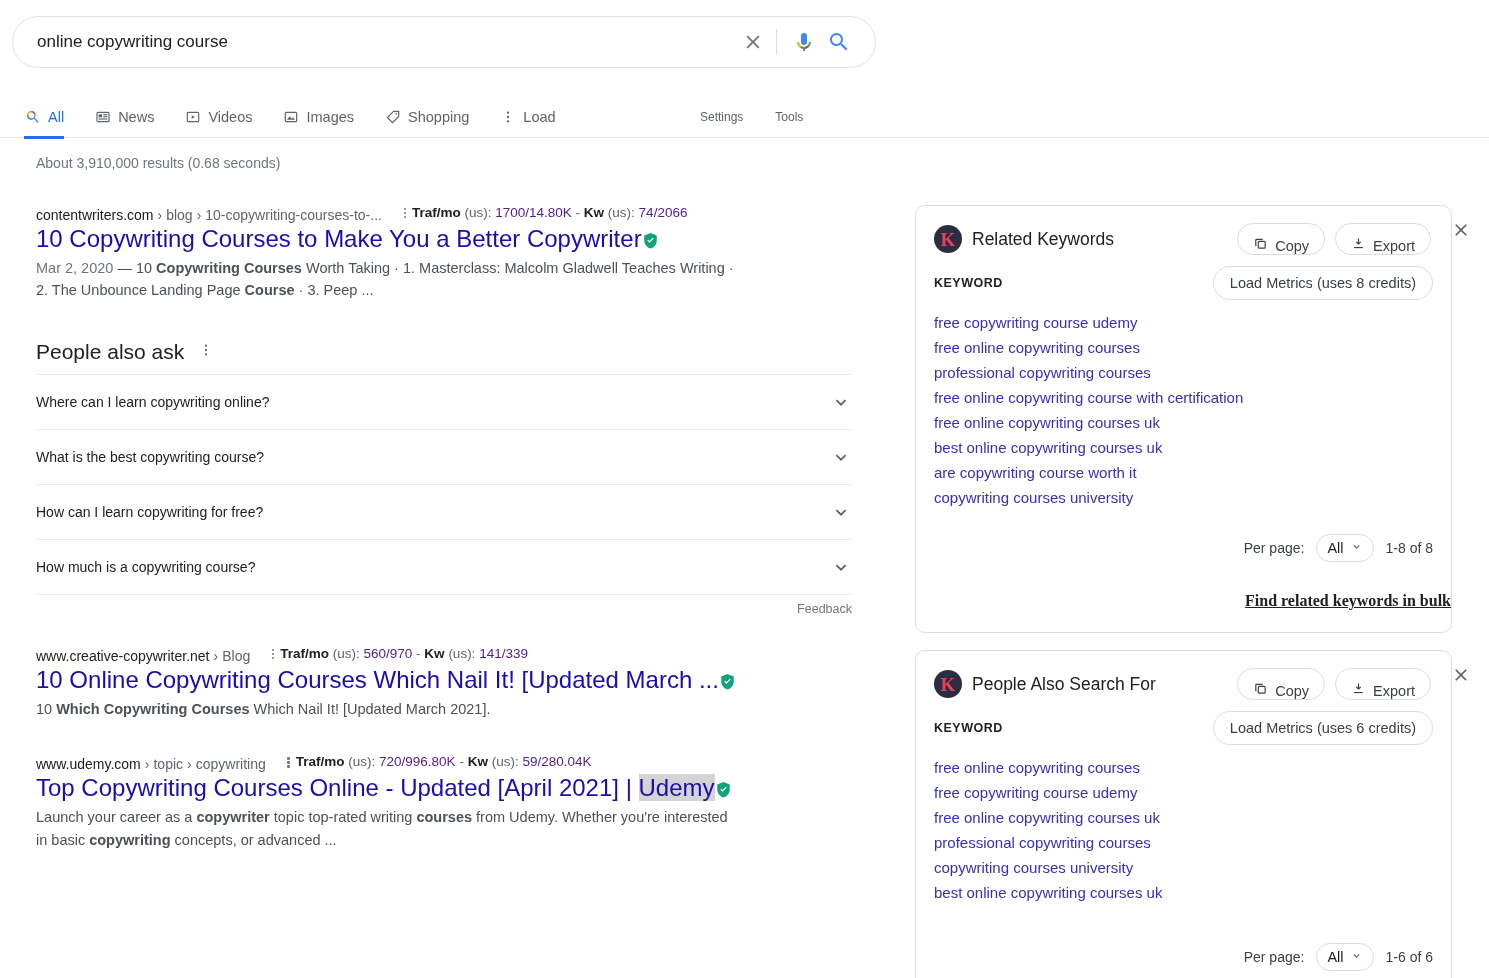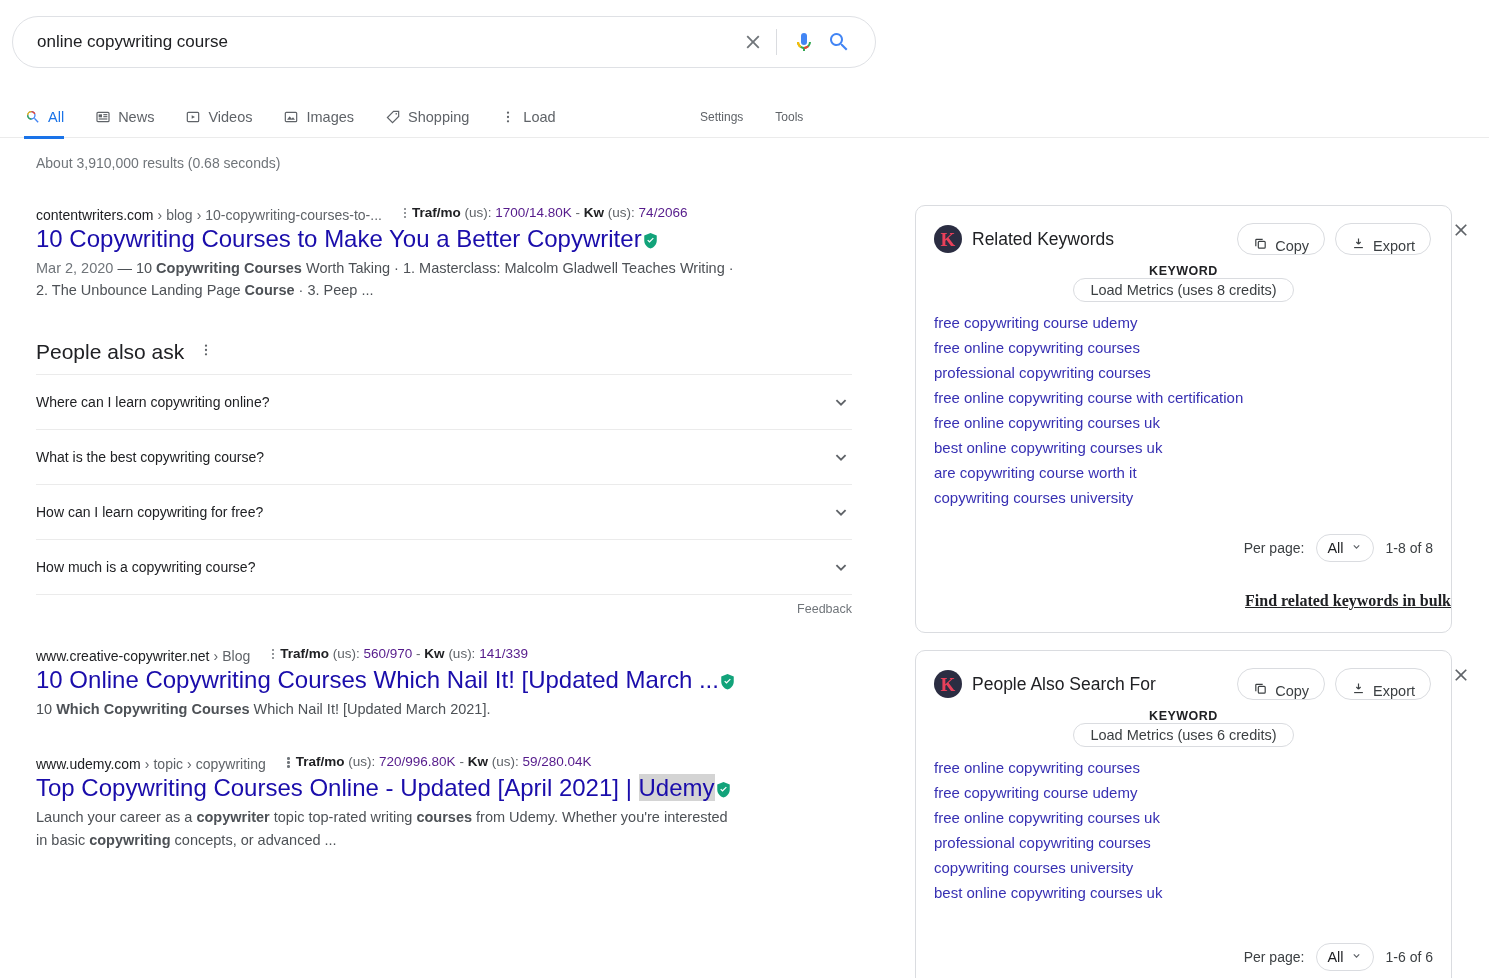--- a/index.html
+++ b/index.html
@@ -106,21 +106,21 @@
     color: #e8405a; font-size: 19px; font-weight: 700; font-family: "Liberation Serif", serif;
     line-height: 1;
   }
   .card-title { font-size: 17.5px; font-weight: 400; color: #202124; margin-left: 10px; flex: 1; }
   .pill-btn {
     display: inline-flex; align-items: flex-end; gap: 7px;
     height: 32px; padding: 0 15px; border: 1px solid #dadce0; border-radius: 16px;
     font-size: 14.5px; color: #3c4043; background: #fff; cursor: pointer; white-space: nowrap;
   }
   .pill-btn + .pill-btn { margin-left: 10px; }
-  .card-subhead { display: flex; align-items: center; justify-content: space-between; padding: 8px 18px 0 18px; height: 46px; flex-direction: column; }
+  .card-subhead { display: flex; align-items: center; justify-content: space-between; padding: 8px 18px 0 18px; height: 46px; }
   .kw-label { font-size: 12.5px; font-weight: 700; letter-spacing: .5px; color: #202124; }
   .load-metrics {
     display: inline-flex; align-items: center; height: 34px; padding: 0 16px;
     border: 1px solid #dadce0; border-radius: 17px; font-size: 14.5px; color: #3c4043;
     background: #fff; cursor: pointer; white-space: nowrap;
   }
   .kw-list { padding: 8px 18px 0 18px; }
   .kw-item {
     display: block; font-size: 15px; line-height: 25px; color: #3730b3;
     cursor: pointer; text-decoration: none;

